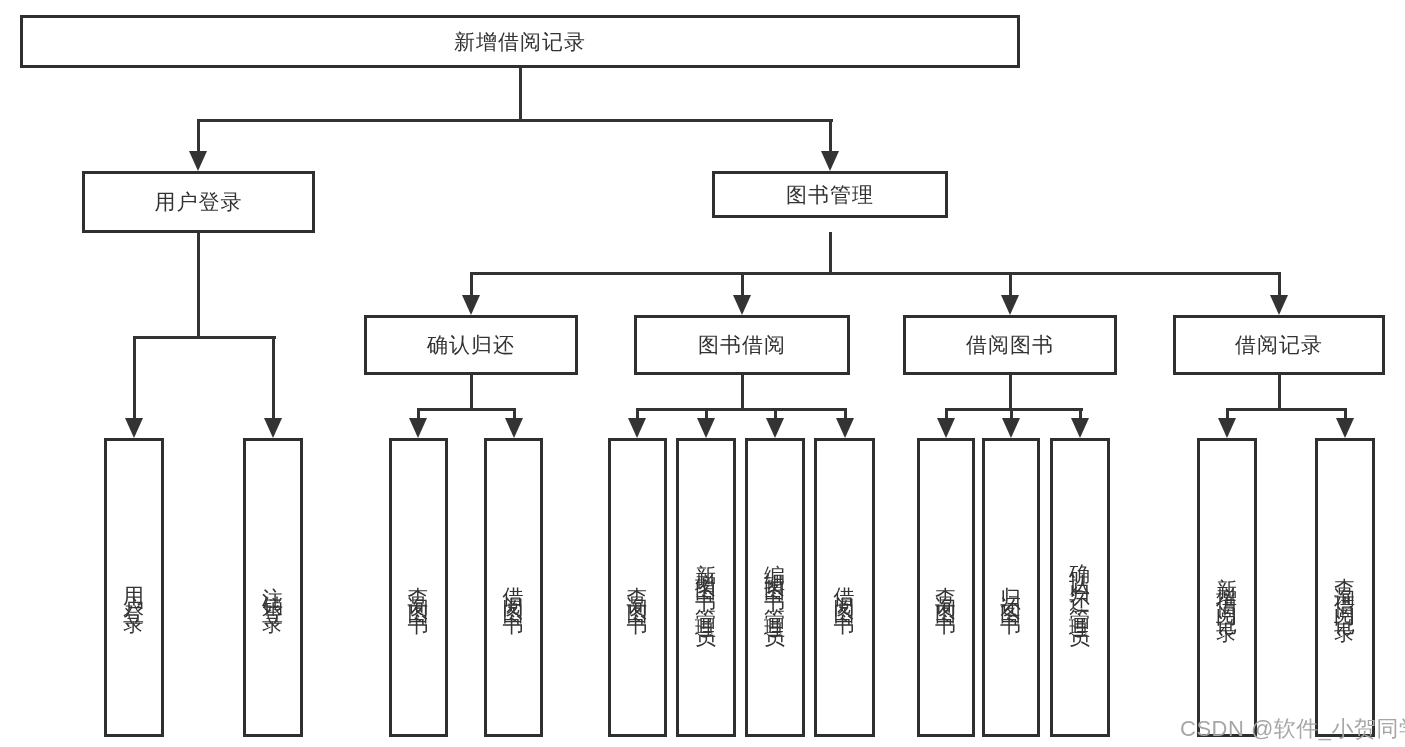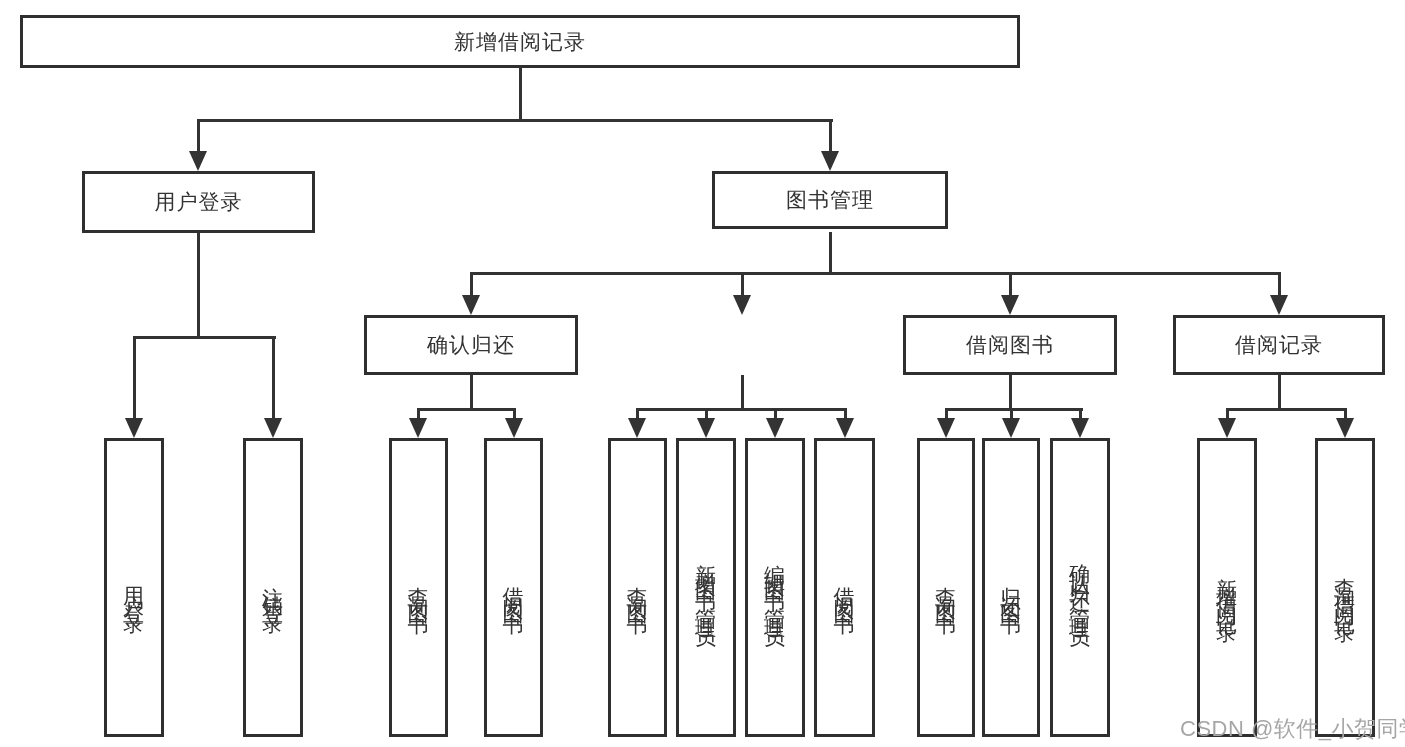--- a/index.html
+++ b/index.html
@@ -61,26 +61,29 @@
 
 <div class="stage">
 
   <div class="node" style="left:20px; top:15px; width:1000px; height:53px;">
     <span class="hlabel">新增借阅记录</span>
   </div>
 
   <div class="node" style="left:82px; top:171px; width:233px; height:62px;">
     <span class="hlabel">用户登录</span>
   </div>
-  <div class="node" style="left:712px; top:171px; width:236px; height:58px;">
+  <div class="node" style="left:712px; top:171px; width:236px; height:47px;">
     <span class="hlabel">图书管理</span>
   </div>
 
   <div class="node" style="left:364px; top:315px; width:214px; height:60px;">
     <span class="hlabel">确认归还</span>
+  </div>
+  <div class="node" style="left:634px; top:315px; width:216px; height:60px;">
+    <span class="hlabel">图书借阅</span>
   </div>
   <div class="node" style="left:903px; top:315px; width:214px; height:60px;">
     <span class="hlabel">借阅图书</span>
   </div>
   <div class="node" style="left:1173px; top:315px; width:212px; height:60px;">
     <span class="hlabel">借阅记录</span>
   </div>
 
   <div class="node" style="left:104px; top:438px; width:60px; height:299px;">
     <span class="vlabel">用户登录</span>

